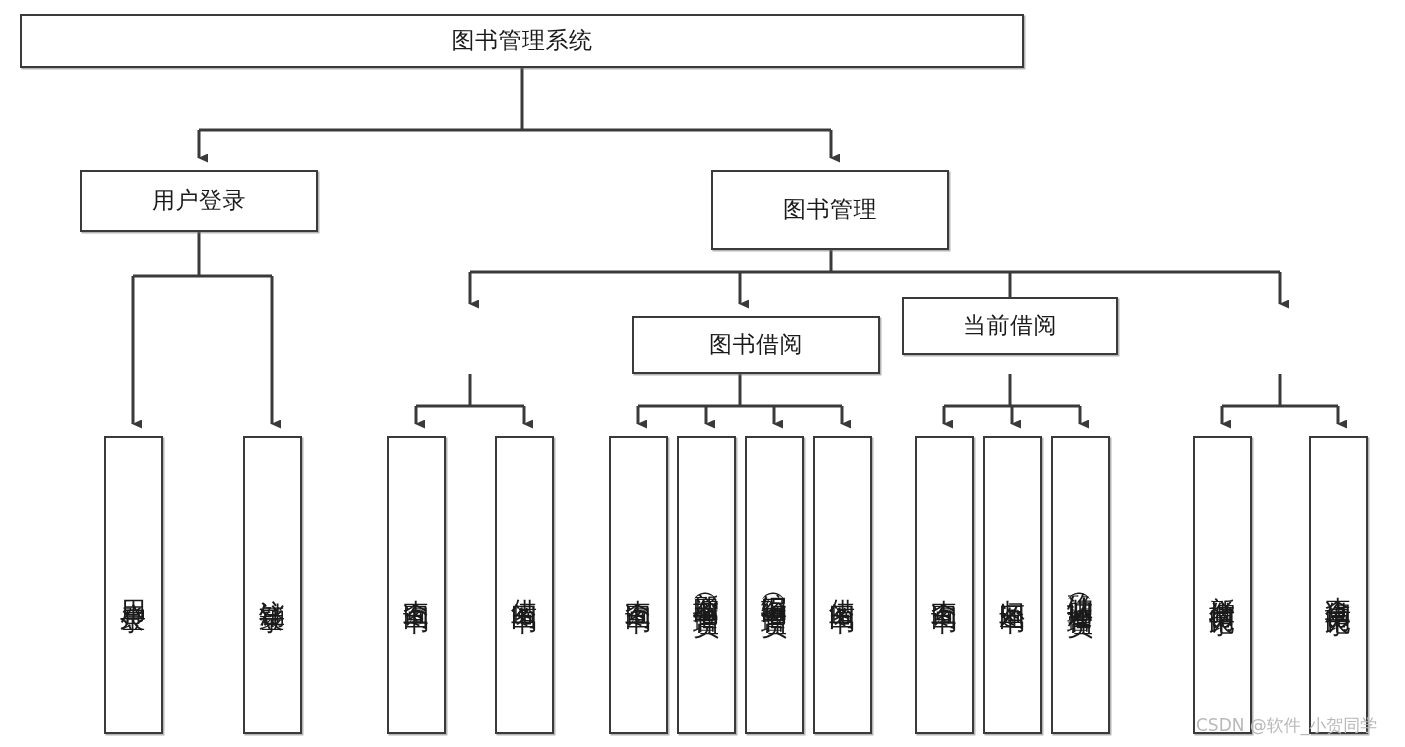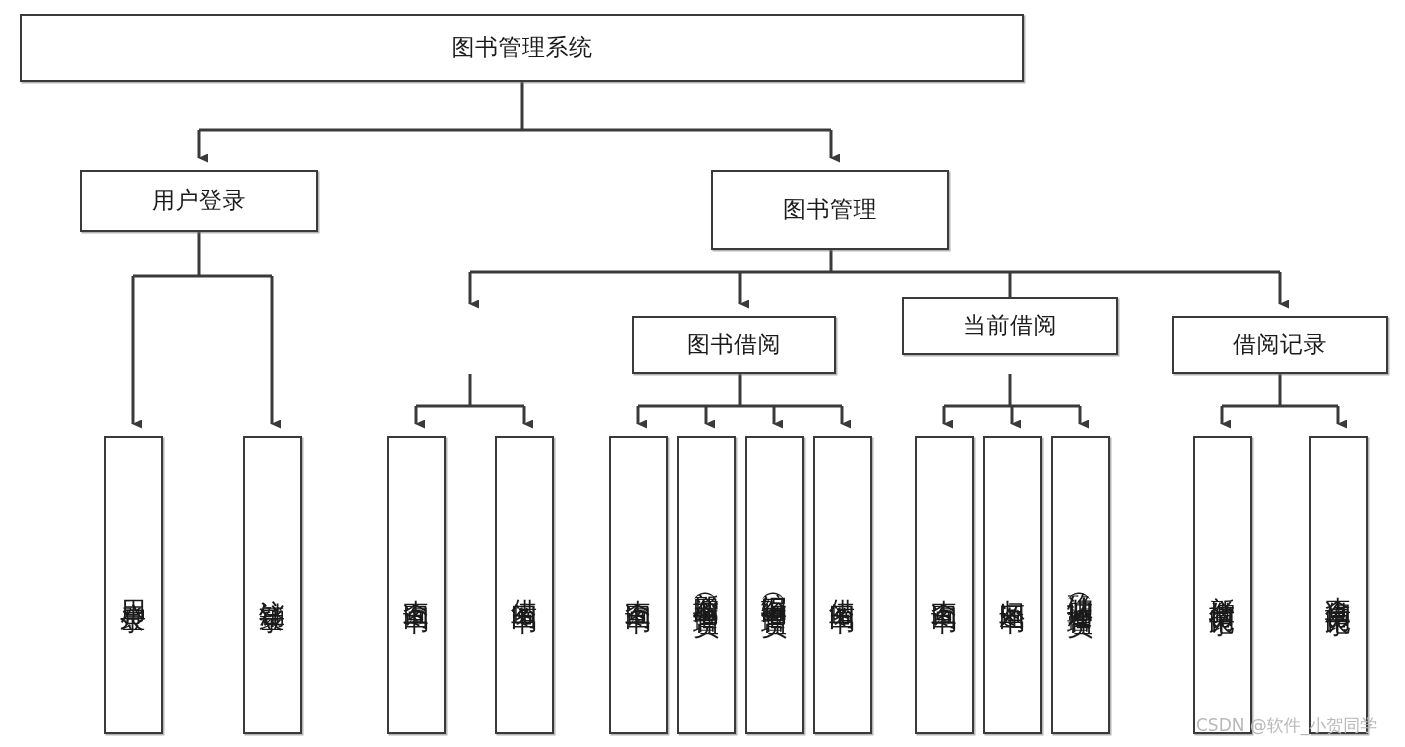--- a/index.html
+++ b/index.html
@@ -118,44 +118,41 @@
       <path d="M1012,406 L1012,424" marker-end="url(#arrowhead)"></path>
       <path d="M1080,406 L1080,424" marker-end="url(#arrowhead)"></path>
 
       <path d="M1280,374 L1280,406"></path>
       <path d="M1222,406 L1338,406"></path>
       <path d="M1222,406 L1222,424" marker-end="url(#arrowhead)"></path>
       <path d="M1338,406 L1338,424" marker-end="url(#arrowhead)"></path>
     </g>
   </svg>
 
-  <div class="node horiz" style="left:20px; top:14px; width:1004px; height:68px;">
+  <div class="node horiz" style="left:20px; top:14px; width:1004px; height:54px;">
     <span class="label">图书管理系统</span>
   </div>
 
   <div class="node horiz" style="left:80px; top:170px; width:238px; height:62px;">
     <span class="label">用户登录</span>
   </div>
 
   <div class="node horiz" style="left:711px; top:170px; width:238px; height:80px;">
     <span class="label">图书管理</span>
   </div>
 
 
-  <div class="node horiz" style="left:632px; top:316px; width:204px; height:58px;">
+  <div class="node horiz" style="left:632px; top:316px; width:248px; height:58px;">
     <span class="label">图书借阅</span>
   </div>
 
   <div class="node horiz" style="left:902px; top:297px; width:216px; height:58px;">
     <span class="label">当前借阅</span>
   </div>
 
-  <div class="node horiz" style="left:1172px; top:316px; width:216px; height:58px;">
-    <span class="label">借阅记录</span>
-  </div>
 
   <div class="node vert" style="left:104px; top:436px; width:59px; height:298px;">
     <span class="label">用户登录</span>
   </div>
 
   <div class="node vert" style="left:243px; top:436px; width:59px; height:298px;">
     <span class="label">注销登录</span>
   </div>
 
   <div class="node vert" style="left:387px; top:436px; width:59px; height:298px;">

